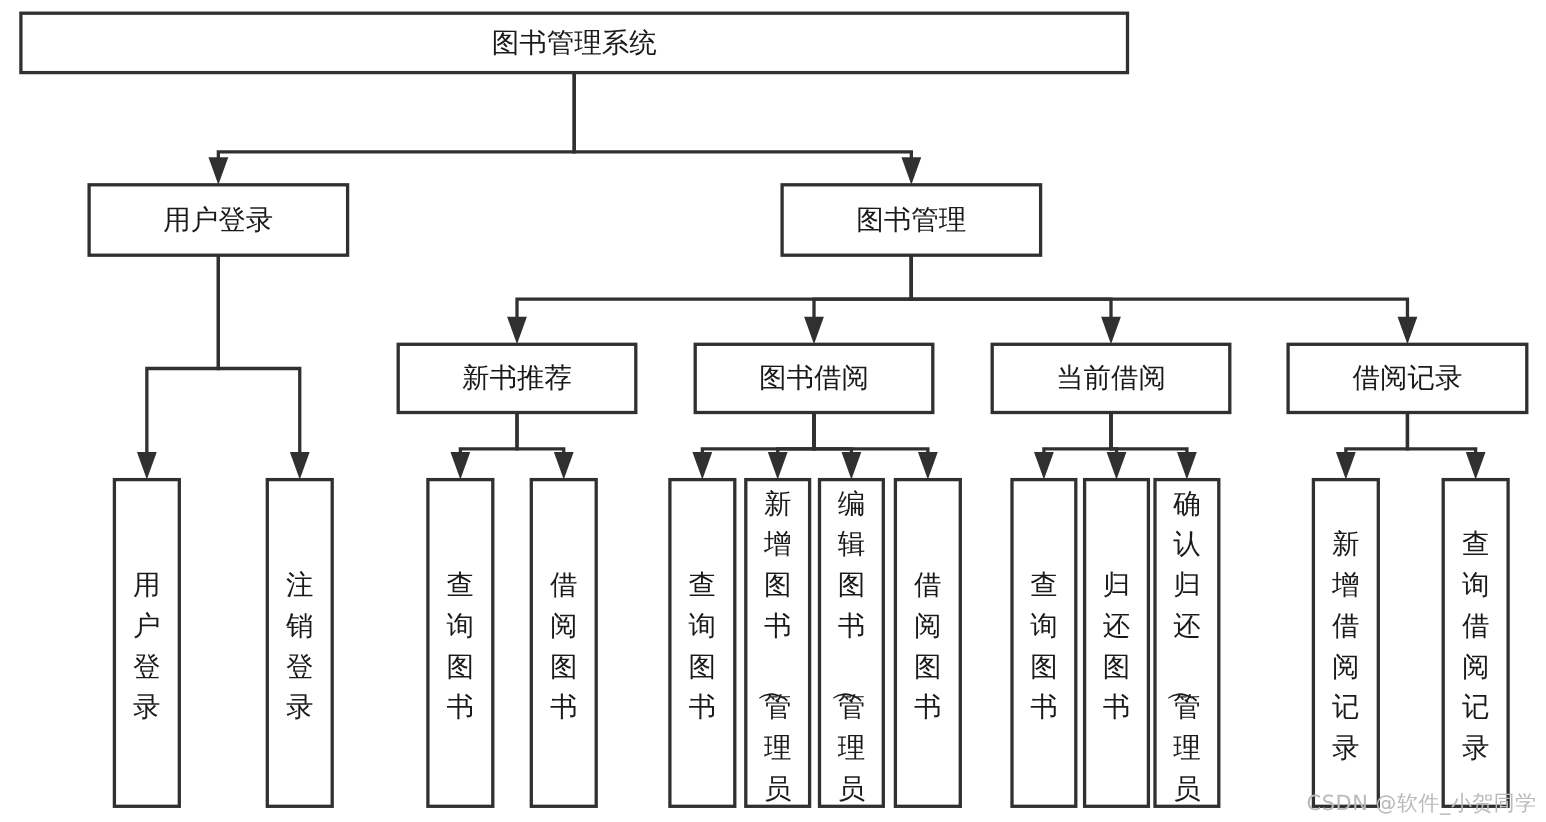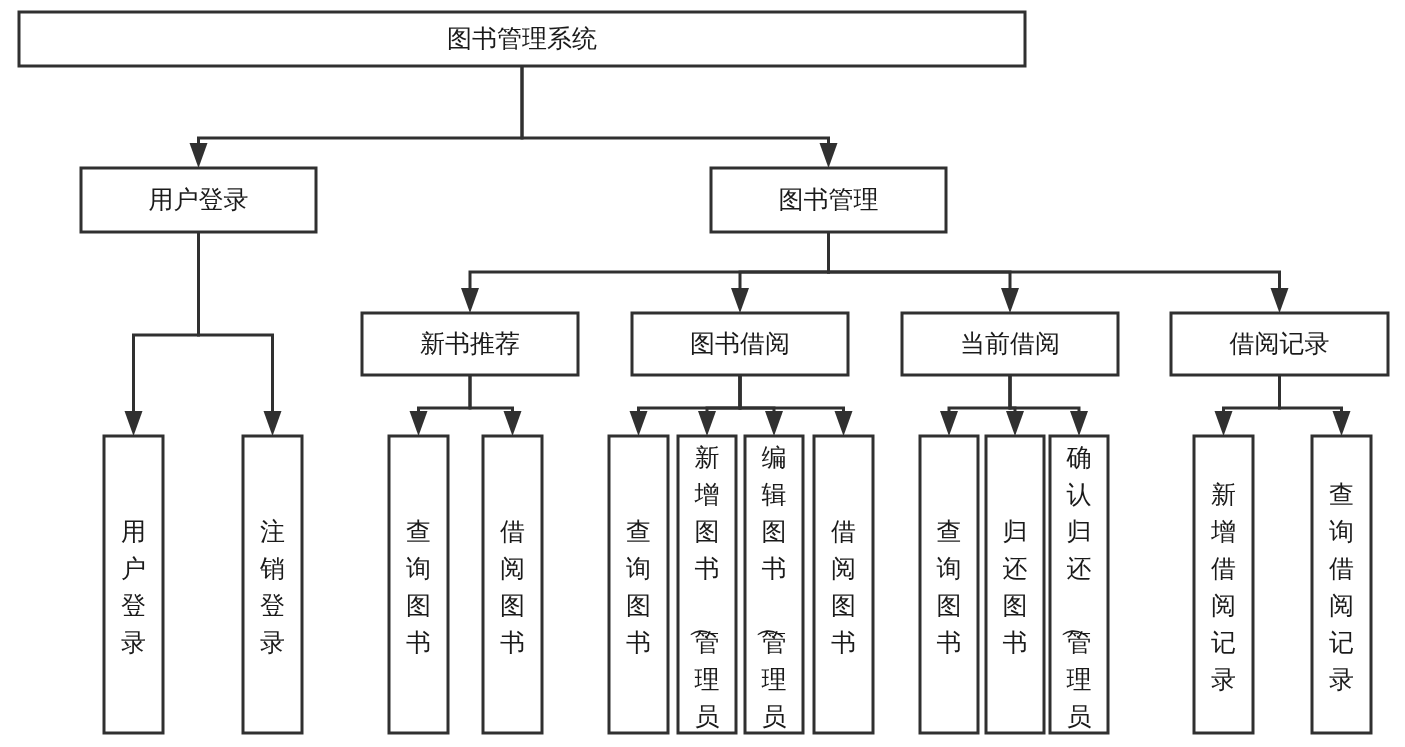--- a/index.html
+++ b/index.html
@@ -235,14 +235,15 @@
           <text class="node-label-v" x="1223.5" y="503.1"><tspan x="1223.5" dy="0">新</tspan><tspan x="1223.5" dy="37">增</tspan><tspan x="1223.5" dy="37">借</tspan><tspan x="1223.5" dy="37">阅</tspan><tspan x="1223.5" dy="37">记</tspan><tspan x="1223.5" dy="37">录</tspan></text>
         </g>
         <g>
           <rect class="node-box" x="1312" y="436" width="59" height="297"></rect>
           <text class="node-label-v" x="1341.5" y="503.1"><tspan x="1341.5" dy="0">查</tspan><tspan x="1341.5" dy="37">询</tspan><tspan x="1341.5" dy="37">借</tspan><tspan x="1341.5" dy="37">阅</tspan><tspan x="1341.5" dy="37">记</tspan><tspan x="1341.5" dy="37">录</tspan></text>
         </g>
       </g>
 
   </svg>
 
+  <div class="watermark-text">CSDN @软件_小贺同学</div>
 
 </div>
 
 </body></html>

